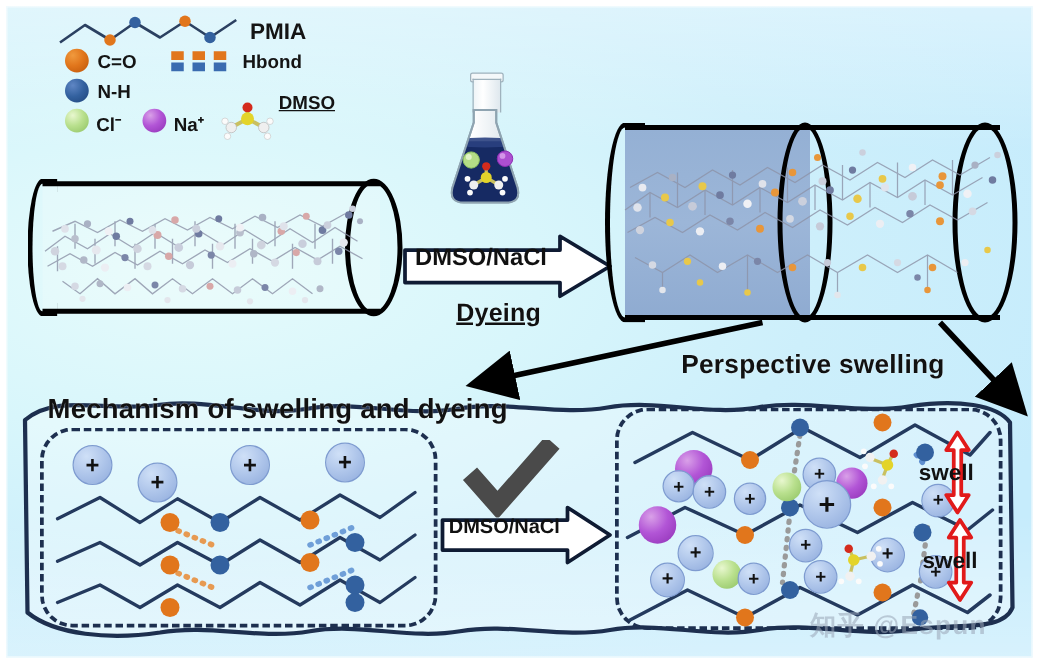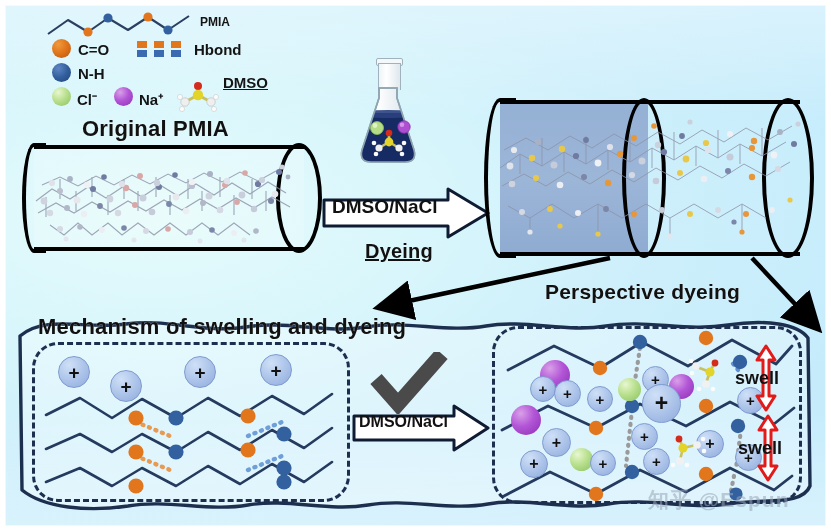--- a/index.html
+++ b/index.html
@@ -119,21 +119,21 @@
 
     <div class="chain" style="left:28px;top:6px;width:145px;height:24px;">
       <svg width="145" height="24" viewBox="0 0 145 24">
         <polyline points="2,22 22,8 42,20 62,6 82,18 102,5 122,18 143,4" fill="none" stroke="#2b4061" stroke-width="2.1" stroke-linejoin="round"></polyline>
         <circle cx="42" cy="20" r="4.6" fill="#e1761c"></circle>
         <circle cx="62" cy="6" r="4.6" fill="#33619f"></circle>
         <circle cx="102" cy="5" r="4.6" fill="#e1761c"></circle>
         <circle cx="122" cy="18" r="4.6" fill="#33619f"></circle>
       </svg>
     </div>
-    <span class="legend-text" style="position:absolute;left:182px;top:9px;font-size:12px;">PMIA</span>
+    <span class="legend-text" style="position:absolute;left:182px;top:9px;font-size:18px;">PMIA</span>
 
     <span class="dot dot-co" style="position:absolute;left:34px;top:33px;width:19px;height:19px;"></span>
     <span class="legend-text" style="position:absolute;left:60px;top:35px;">C=O</span>
 
     <div class="abs" style="left:118px;top:34px;width:52px;height:18px;">
       <svg width="52" height="18" viewBox="0 0 52 18">
         <g>
           <rect x="1" y="1" width="10" height="7" fill="#e1761c"></rect>
           <rect x="1" y="10" width="10" height="7" fill="#3a6bb0"></rect>
           <rect x="18" y="1" width="10" height="7" fill="#e1761c"></rect>
@@ -165,21 +165,20 @@
         <circle cx="35" cy="20" r="4.2" fill="#efefef" stroke="#b9b9b9" stroke-width=".6"></circle>
         <circle cx="4" cy="15" r="2.6" fill="#fbfbfb" stroke="#c3c3c3" stroke-width=".5"></circle>
         <circle cx="6" cy="27" r="2.6" fill="#fbfbfb" stroke="#c3c3c3" stroke-width=".5"></circle>
         <circle cx="40" cy="15" r="2.6" fill="#fbfbfb" stroke="#c3c3c3" stroke-width=".5"></circle>
         <circle cx="38" cy="27" r="2.6" fill="#fbfbfb" stroke="#c3c3c3" stroke-width=".5"></circle>
       </svg>
     </div>
     <span class="legend-text" style="position:absolute;left:205px;top:68px;text-decoration:underline;">DMSO</span>
   </div>
 
-  <div class="hd" style="left:82px;top:116px;font-size:22px;">Original PMIA</div>
 
   <div class="abs" style="left:26px;top:145px;width:296px;height:106px;">
 
     <div class="cyl-body" style="left:8px;top:0;width:270px;height:106px;background:rgba(255,255,255,.18);"></div>
 
     <div class="cyl-cap" style="left:250px;top:-2px;width:46px;height:110px;"></div>
 
     <div class="abs" style="left:-4px;top:-2px;width:24px;height:110px;border-left:4px solid #000;
                 border-top:4px solid #000;border-bottom:4px solid #000;
                 border-radius:50% 0 0 50%;box-sizing:border-box;"></div>
@@ -412,21 +411,21 @@
 
   <svg class="conv">
     <defs>
       <marker id="arrHead" markerWidth="9" markerHeight="9" refX="5" refY="4.5" orient="auto">
         <path d="M0,0 L9,4.5 L0,9 Z" fill="#000"></path>
       </marker>
     </defs>
     <line x1="610" y1="258" x2="390" y2="305" stroke="#000" stroke-width="4.5" marker-end="url(#arrHead)"></line>
     <line x1="752" y1="258" x2="810" y2="320" stroke="#000" stroke-width="4.5" marker-end="url(#arrHead)"></line>
   </svg>
-  <div class="hd" style="left:545px;top:280px;font-size:21px;">Perspective dyeing</div>
+  <div class="hd" style="left:545px;top:280px;font-size:21px;">Perspective swelling</div>
 
   <div class="wavy" style="left:16px;top:300px;width:800px;height:222px;">
     <svg width="800" height="222" viewBox="0 0 800 222">
       <path d="M4,36
                C 30,14 70,30 110,24 C 150,18 190,34 230,27
                C 270,20 310,34 350,27 C 390,20 430,33 470,26
                C 510,19 550,33 590,26 C 630,19 670,32 712,25
                C 750,19 782,24 792,38
                L 794,186
                C 786,206 750,198 712,204 C 672,210 632,197 592,204

